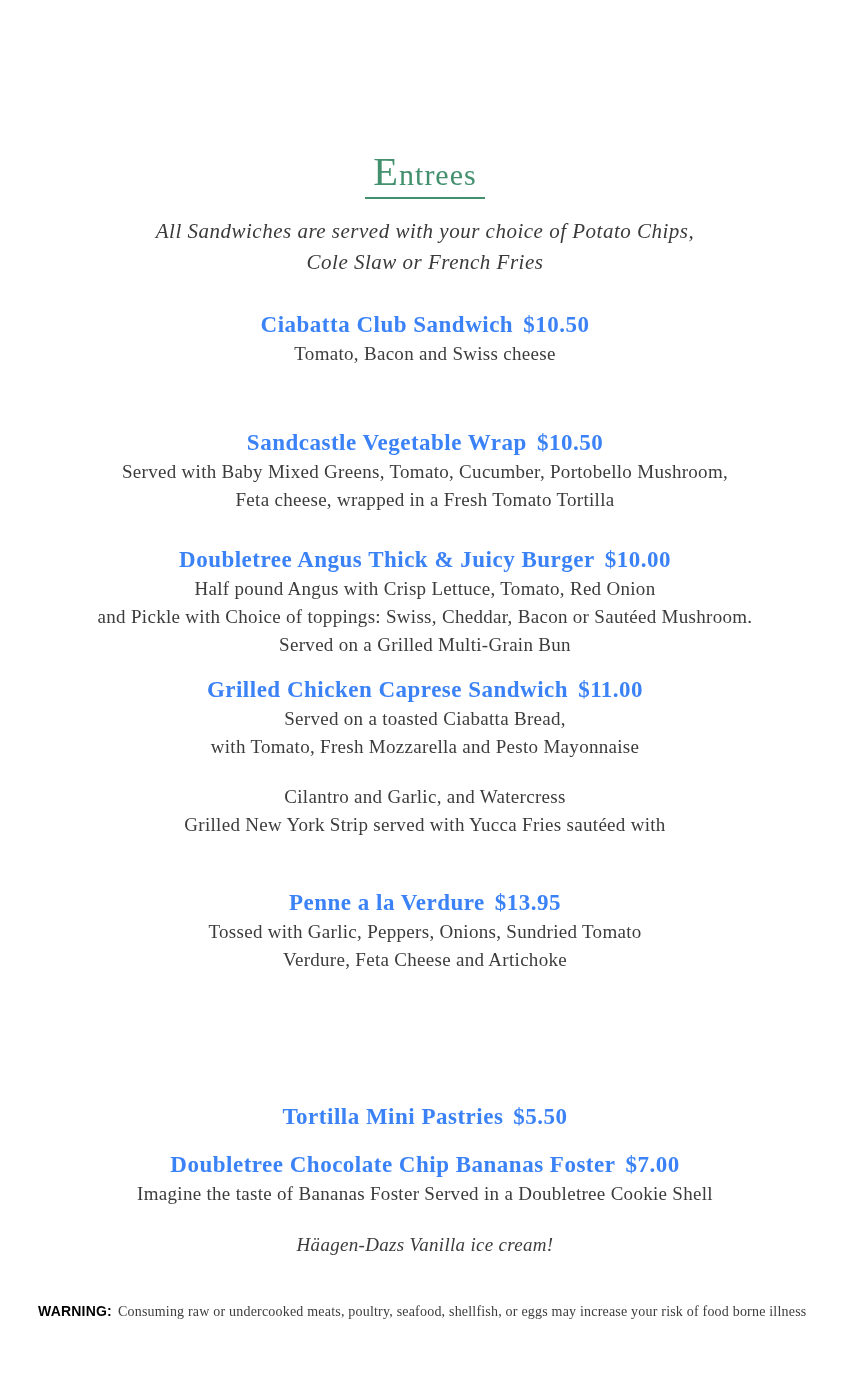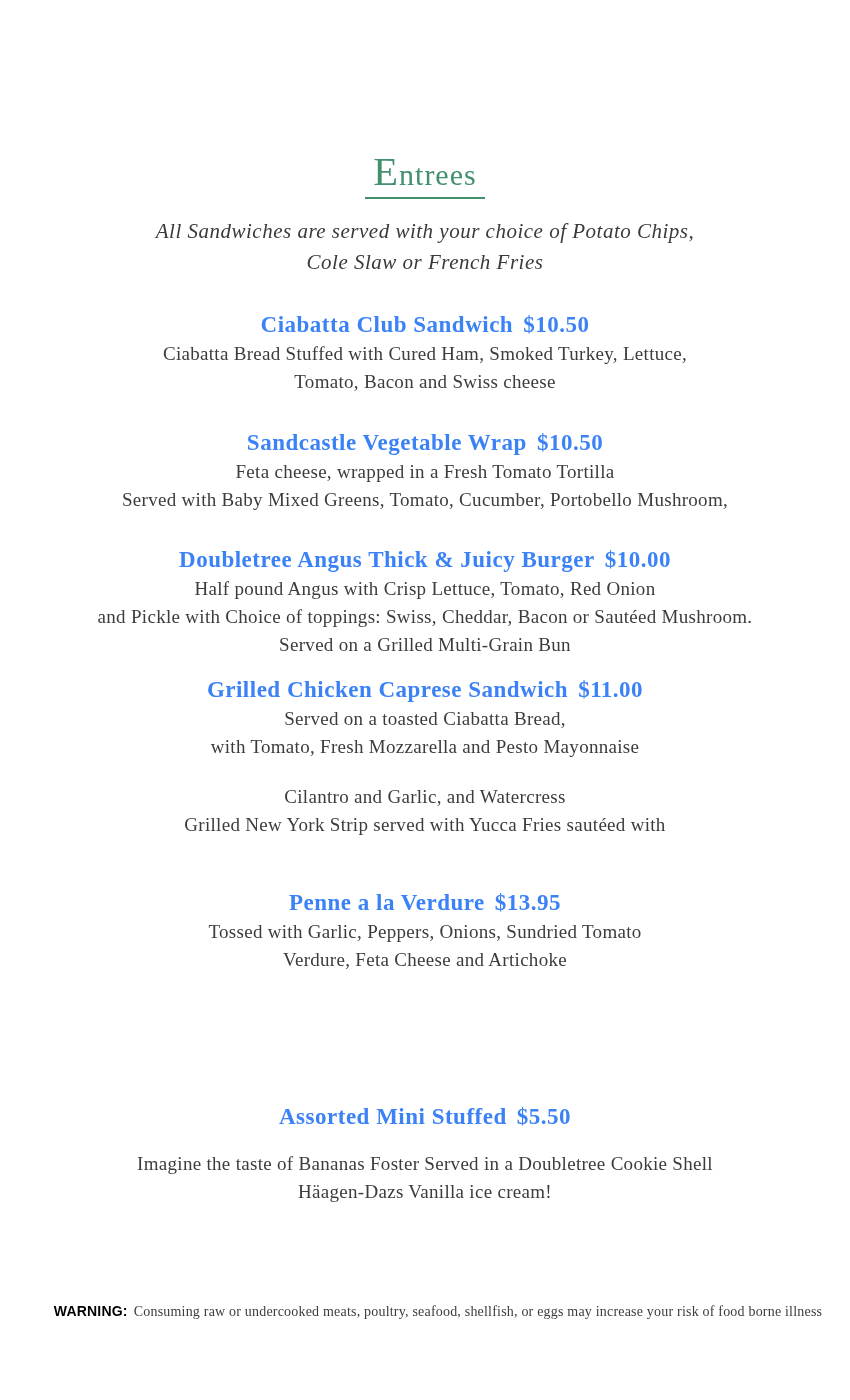--- a/index.html
+++ b/index.html
@@ -52,27 +52,29 @@
   .item-title .price {
     margin-left: 10px;
   }
   .desc {
     font-size: 19px;
     color: #3c3c3c;
     line-height: 28px;
     letter-spacing: 0.3px;
   }
   .desc.italic {
+    font-style: italic;
+    margin-top: 23px;
   }
   .warning {
     position: absolute;
     left: 38px;
     top: 1303px;
     width: 800px;
-    text-align: center;
+    text-align: left;
     white-space: nowrap;
     font-size: 14px;
     color: #3c3c3c;
     letter-spacing: 0.2px;
   }
   .warning-label {
     font-family: "Liberation Sans", "DejaVu Sans", sans-serif;
     font-weight: bold;
     font-size: 14px;
     color: #000000;
@@ -90,30 +92,29 @@
 
   <div class="block note" style="top:216px">
     <div>All Sandwiches are served with your choice of Potato Chips,</div>
     <div>Cole Slaw or French Fries</div>
   </div>
 
   <div class="block" style="top:310px">
     <div class="item-title">
       <span>Ciabatta Club Sandwich</span><span class="price">$10.50</span>
     </div>
-    <div class="desc">Ciabatta Bread Stuffed with Cured Ham, Smoked Turkey, Lettuce,</div>
     <div class="desc">Tomato, Bacon and Swiss cheese</div>
   </div>
 
   <div class="block" style="top:428px">
     <div class="item-title">
       <span>Sandcastle Vegetable Wrap</span><span class="price">$10.50</span>
     </div>
+    <div class="desc">Served with Baby Mixed Greens, Tomato, Cucumber, Portobello Mushroom,</div>
     <div class="desc">Feta cheese, wrapped in a Fresh Tomato Tortilla</div>
-    <div class="desc">Served with Baby Mixed Greens, Tomato, Cucumber, Portobello Mushroom,</div>
   </div>
 
   <div class="block" style="top:545px">
     <div class="item-title">
       <span>Doubletree Angus Thick &amp; Juicy Burger</span><span class="price">$10.00</span>
     </div>
     <div class="desc">Half pound Angus with Crisp Lettuce, Tomato, Red Onion</div>
     <div class="desc">and Pickle with Choice of toppings: Swiss, Cheddar, Bacon or Sautéed Mushroom.</div>
     <div class="desc">Served on a Grilled Multi-Grain Bun</div>
   </div>
@@ -135,25 +136,28 @@
     <div class="item-title">
       <span>Penne a la Verdure</span><span class="price">$13.95</span>
     </div>
     <div class="desc">Tossed with Garlic, Peppers, Onions, Sundried Tomato</div>
     <div class="desc">Verdure, Feta Cheese and Artichoke</div>
   </div>
 
 
   <div class="block" style="top:1102px">
     <div class="item-title">
-      <span>Assorted Mini Stuffed</span><span class="price">$5.50</span>
+      <span>Tortilla Mini Pastries</span><span class="price">$5.50</span>
     </div>
   </div>
 
   <div class="block" style="top:1150px">
+    <div class="item-title">
+      <span>Doubletree Chocolate Chip Bananas Foster</span><span class="price">$7.00</span>
+    </div>
     <div class="desc">Imagine the taste of Bananas Foster Served in a Doubletree Cookie Shell</div>
     <div class="desc italic">Häagen-Dazs Vanilla ice cream!</div>
   </div>
 
   <div class="warning">
     <span class="warning-label">WARNING:</span><span>Consuming raw or undercooked meats, poultry, seafood, shellfish, or eggs may increase your risk of food borne illness</span>
   </div>
 
 </div>
 

